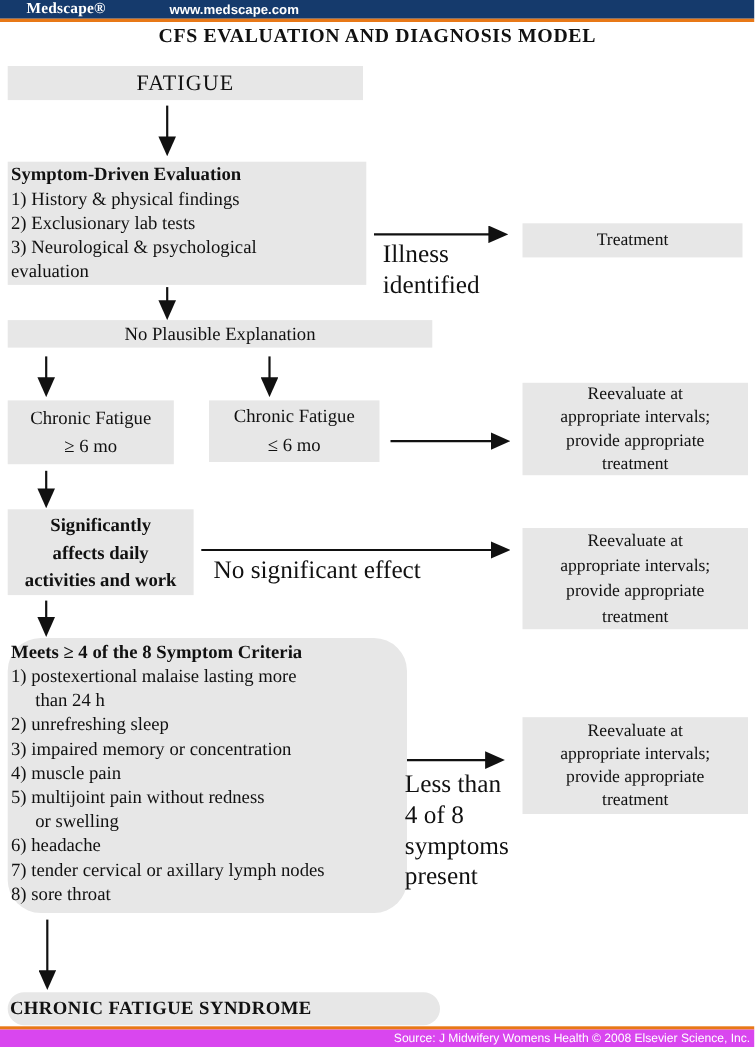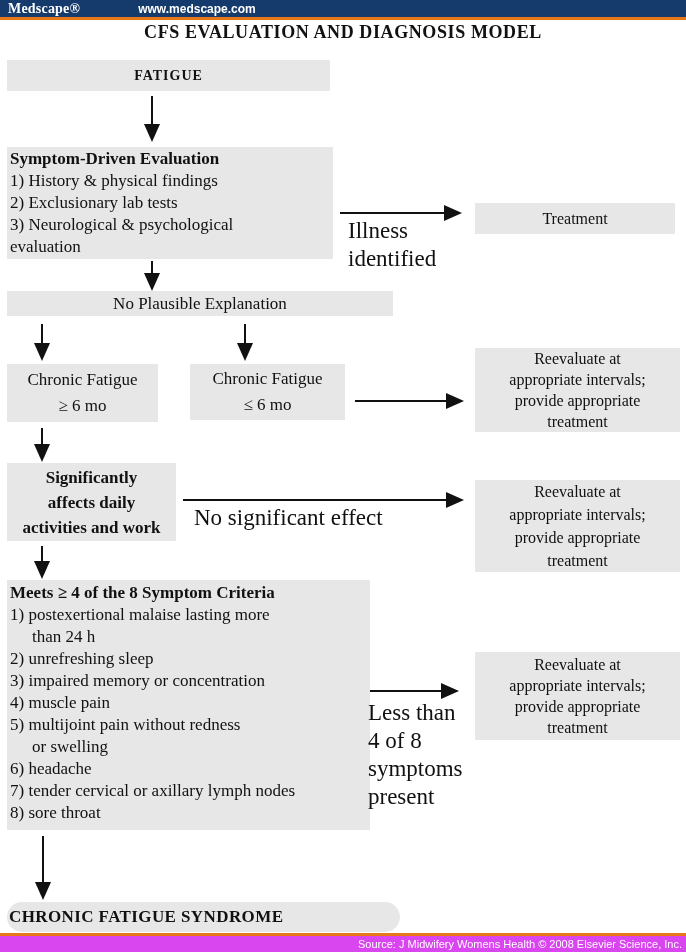--- a/index.html
+++ b/index.html
@@ -14,21 +14,21 @@
     overflow: hidden;
   }
   
   .topbar {
     position: absolute; left: 0; top: 0; width: 686px; height: 17px;
     background: #153a6c;
     display: flex; align-items: center;
   }
   .topbar .logo {
     color: #fff; font-family: "Liberation Serif", serif;
-    font-size: 14px; font-weight: bold; margin-left: 8px; letter-spacing: 0.2px;
+    font-size: 14px; font-weight: bold; margin-left: 24px; letter-spacing: 0.2px;
   }
   .topbar .url {
     color: #fff; font-family: "Liberation Sans", sans-serif;
     font-size: 12px; font-weight: bold; margin-left: 58px;
   }
   .orange-rule-top {
     position: absolute; left: 0; top: 17px; width: 686px; height: 3px;
     background: #e87817;
   }
   .botbar {
@@ -46,42 +46,42 @@
   }
   
   .diagram-title {
     position: absolute; left: 0; top: 22px; width: 686px;
     text-align: center; font-size: 18px; font-weight: bold; letter-spacing: 0.6px;
   }
   
   .fbox { position: absolute; background: #e7e7e7; font-size: 17px; line-height: 22px; }
   .bold { font-weight: bold; }
   .box-fatigue      { left: 7px;  top: 60px;  width: 323px; height: 31px;
-                      font-size: 14px; font-weight: bold; letter-spacing: 1px;
+                      font-size: 20px; font-weight: normal; letter-spacing: 1px;
                       display: flex; align-items: center; justify-content: center; }
   .box-symptom      { left: 7px;  top: 147px; width: 326px; height: 112px; padding: 1px 3px; }
   .box-treatment    { left: 475px; top: 203px; width: 200px; height: 31px;
                       display: flex; align-items: center; justify-content: center; font-size: 16px; }
   .box-noplausible  { left: 7px;  top: 291px; width: 386px; height: 25px;
                       display: flex; align-items: center; justify-content: center; }
   .box-chronic-ge   { left: 7px;  top: 364px; width: 151px; height: 58px;
                       display: flex; flex-direction: column; align-items: center; justify-content: center;
                       line-height: 26px; }
   .box-chronic-le   { left: 190px; top: 364px; width: 155px; height: 56px;
                       display: flex; flex-direction: column; align-items: center; justify-content: center;
                       line-height: 26px; }
   .box-reeval       { left: 475px; width: 205px; font-size: 16px; line-height: 21px;
                       display: flex; flex-direction: column; align-items: center; justify-content: center; }
   .box-reeval-1     { top: 348px; height: 84px; }
   .box-reeval-2     { top: 480px; height: 92px; line-height: 23px; }
   .box-reeval-3     { top: 652px; height: 88px; }
   .box-significant  { left: 7px;  top: 463px; width: 169px; height: 78px;
                       display: flex; flex-direction: column; align-items: center; justify-content: center;
                       line-height: 25px; font-weight: bold; }
-  .box-meets        { left: 7px;  top: 580px; width: 363px; height: 250px; padding: 2px 3px; }
+  .box-meets        { left: 7px;  top: 580px; width: 363px; height: 250px; padding: 2px 3px; border-radius: 30px; }
   .box-meets .indent { padding-left: 22px; }
   .box-cfs          { left: 7px;  top: 902px; width: 393px; height: 30px;
                       font-size: 17px; font-weight: bold; letter-spacing: 0.4px;
                       display: flex; align-items: center; padding-left: 2px; border-radius: 15px; }
   .line { display: block; }
   
   .flabel { position: absolute; font-size: 23px; }
   .lbl-illness   { left: 348px; top: 217px; line-height: 28px; }
   .lbl-nosig     { left: 194px; top: 505px; }
   .lbl-lessthan  { left: 368px; top: 699px; line-height: 28px; }

